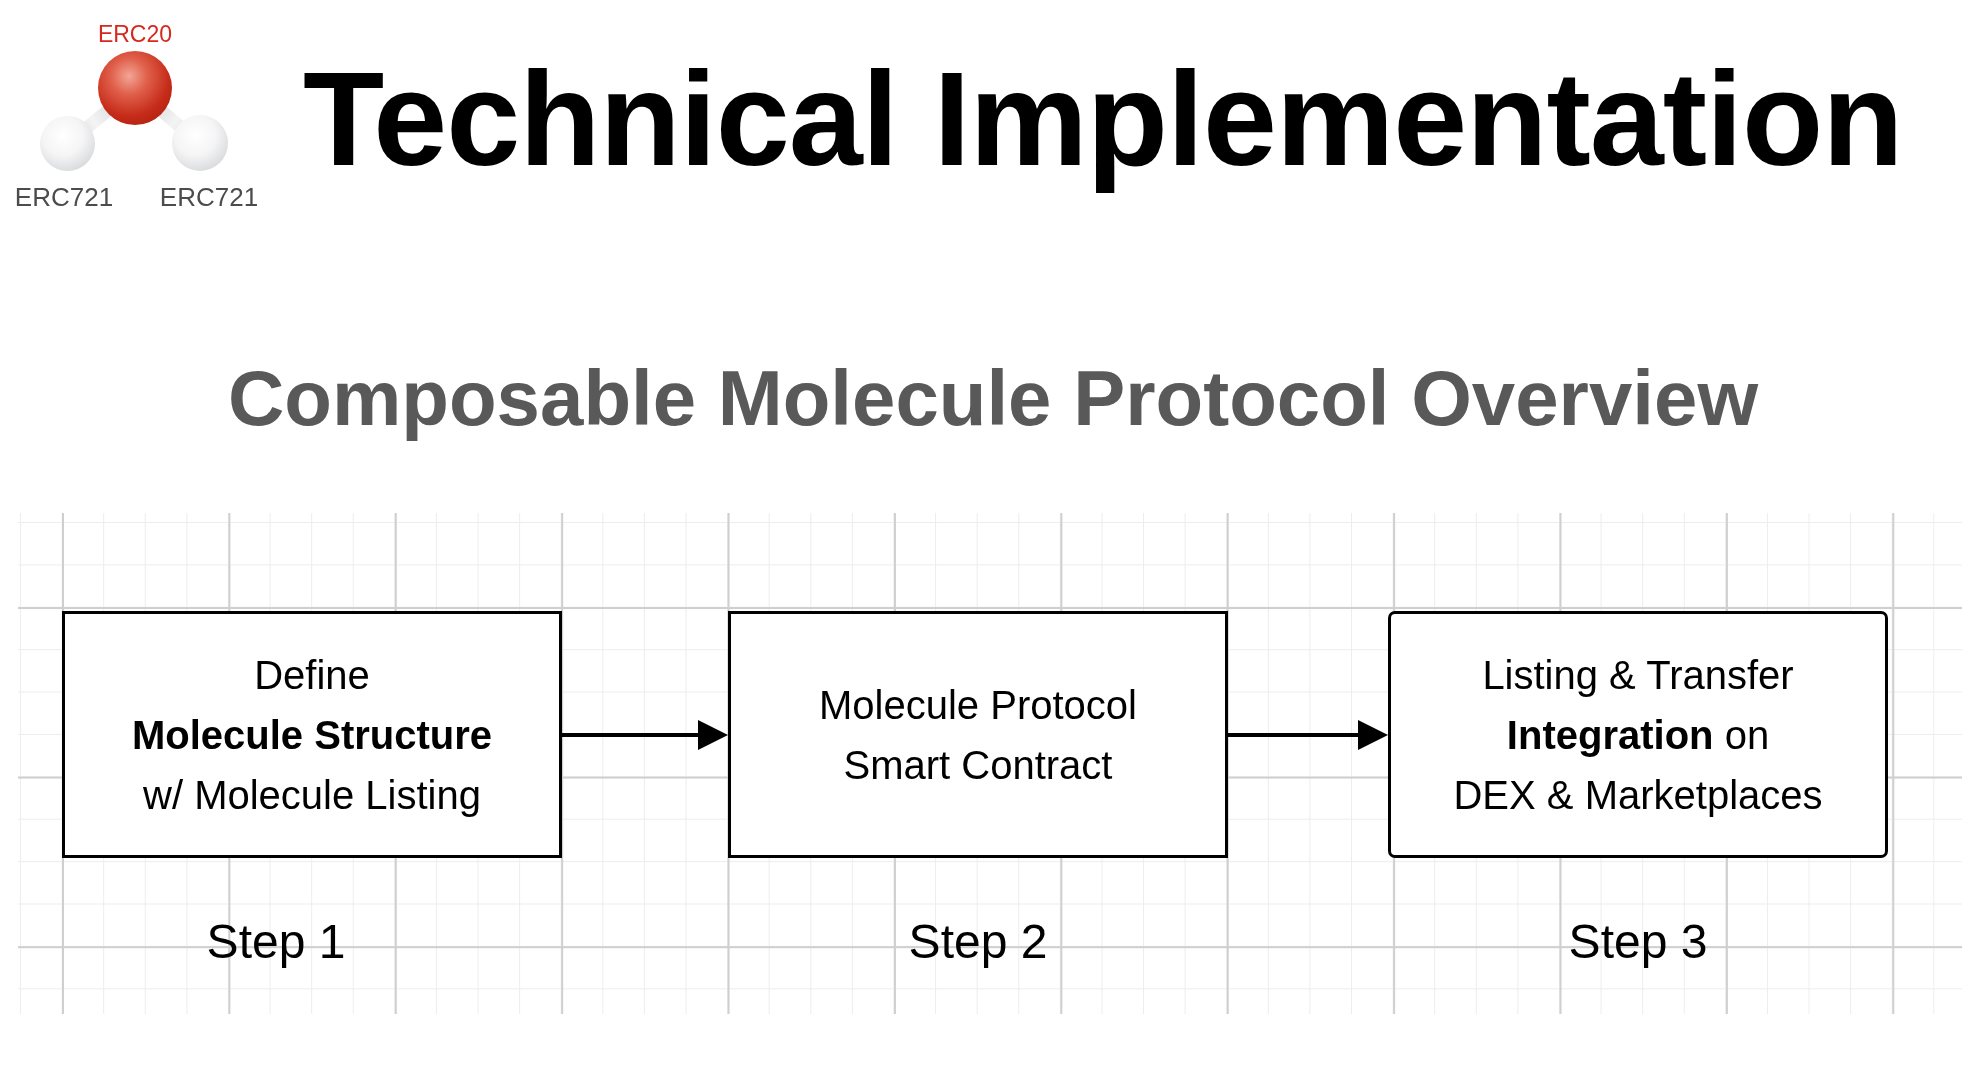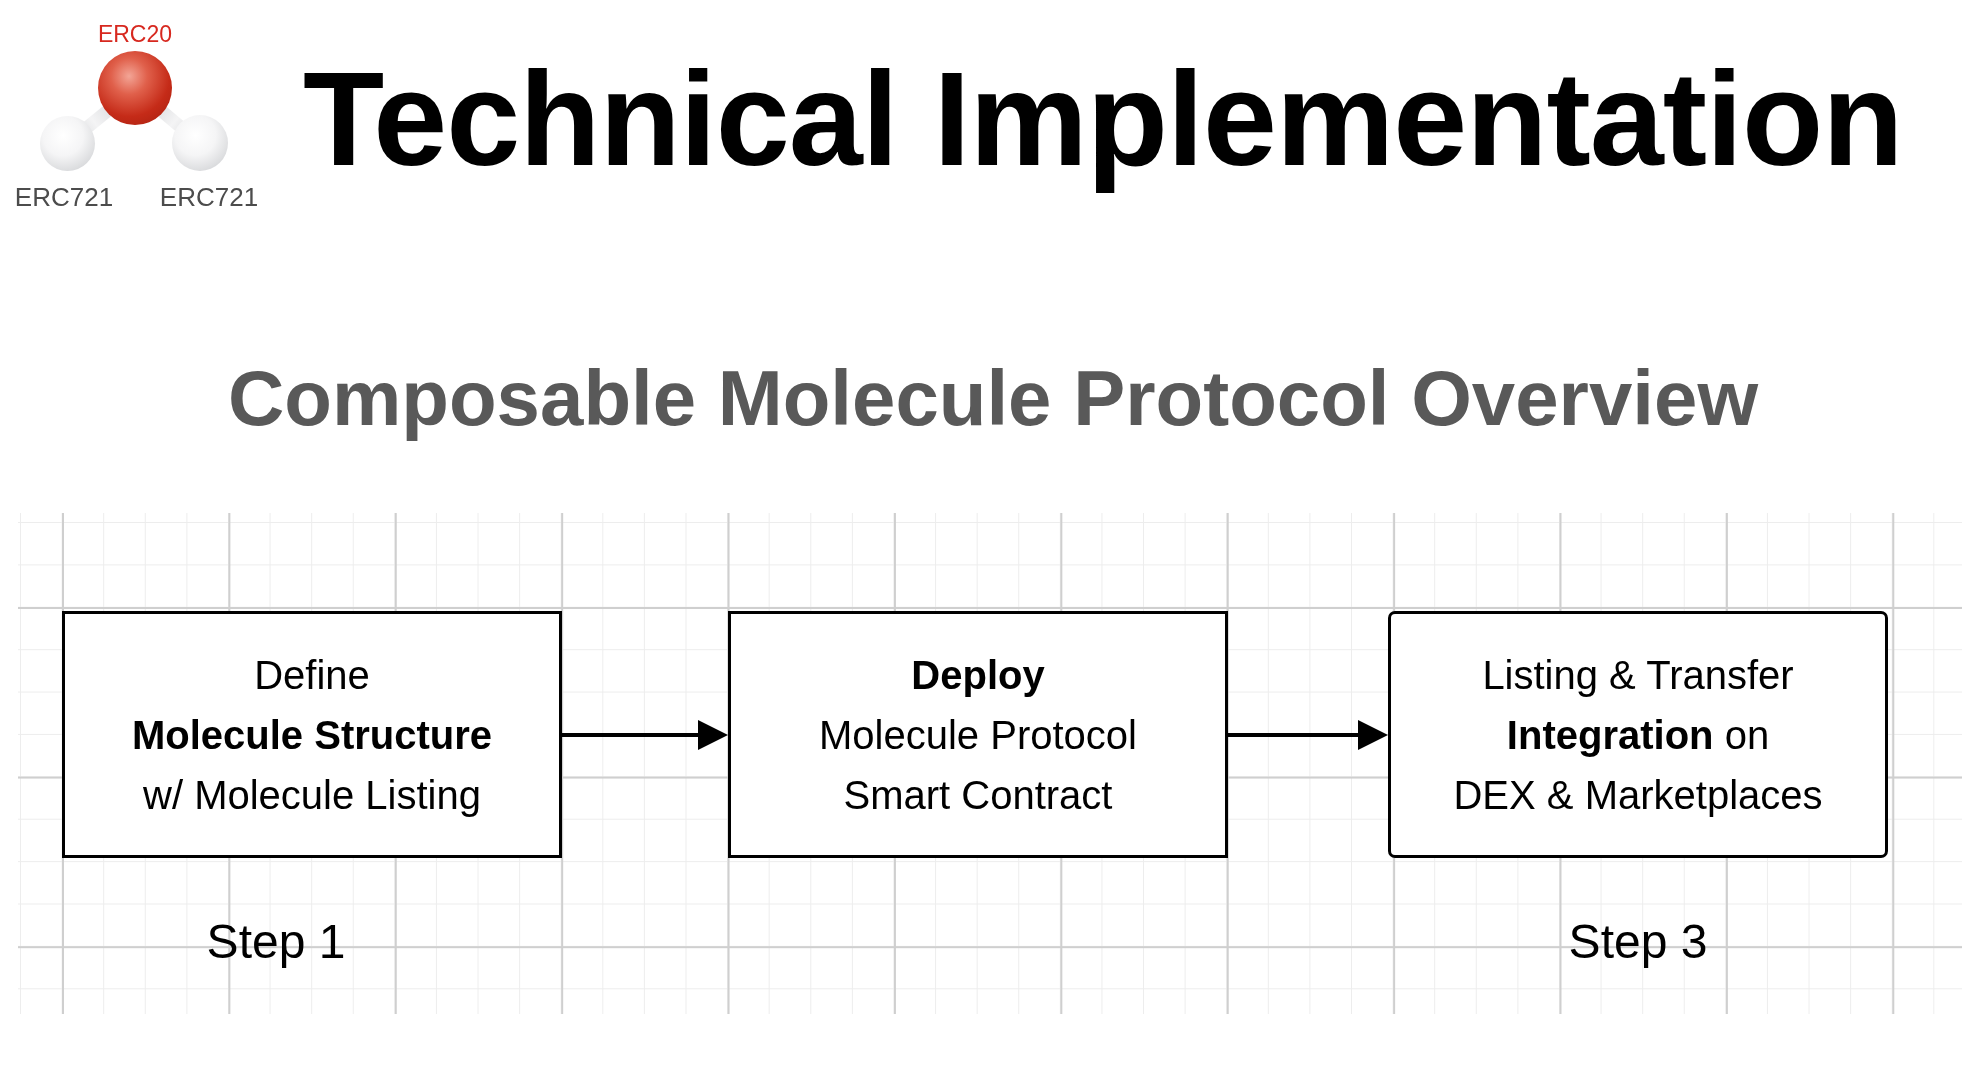--- a/index.html
+++ b/index.html
@@ -131,30 +131,30 @@
   <div class="flowbox box1">
     <div class="line">Define</div>
     <div class="line bold">Molecule Structure</div>
     <div class="line">w/ Molecule Listing</div>
   </div>
 
   <div class="arrow-line arrow-line-1"></div>
   <div class="arrow-head arrow-head-1"></div>
 
   <div class="flowbox box2">
-    <div class="line bold">Deploy</div>
     <div class="line">Molecule Protocol</div>
     <div class="line">Smart Contract</div>
   </div>
 
   <div class="arrow-line arrow-line-2"></div>
   <div class="arrow-head arrow-head-2"></div>
 
   <div class="flowbox box3">
     <div class="line">Listing &amp; Transfer</div>
     <div class="line"><span class="bold">Integration</span><span> on</span></div>
     <div class="line">DEX &amp; Marketplaces</div>
   </div>
 
   <div class="caption caption-1">Step 1</div>
+  <div class="caption caption-2">Step 2</div>
   <div class="caption caption-3">Step 3</div>
 
 </div>
 
 </body></html>

